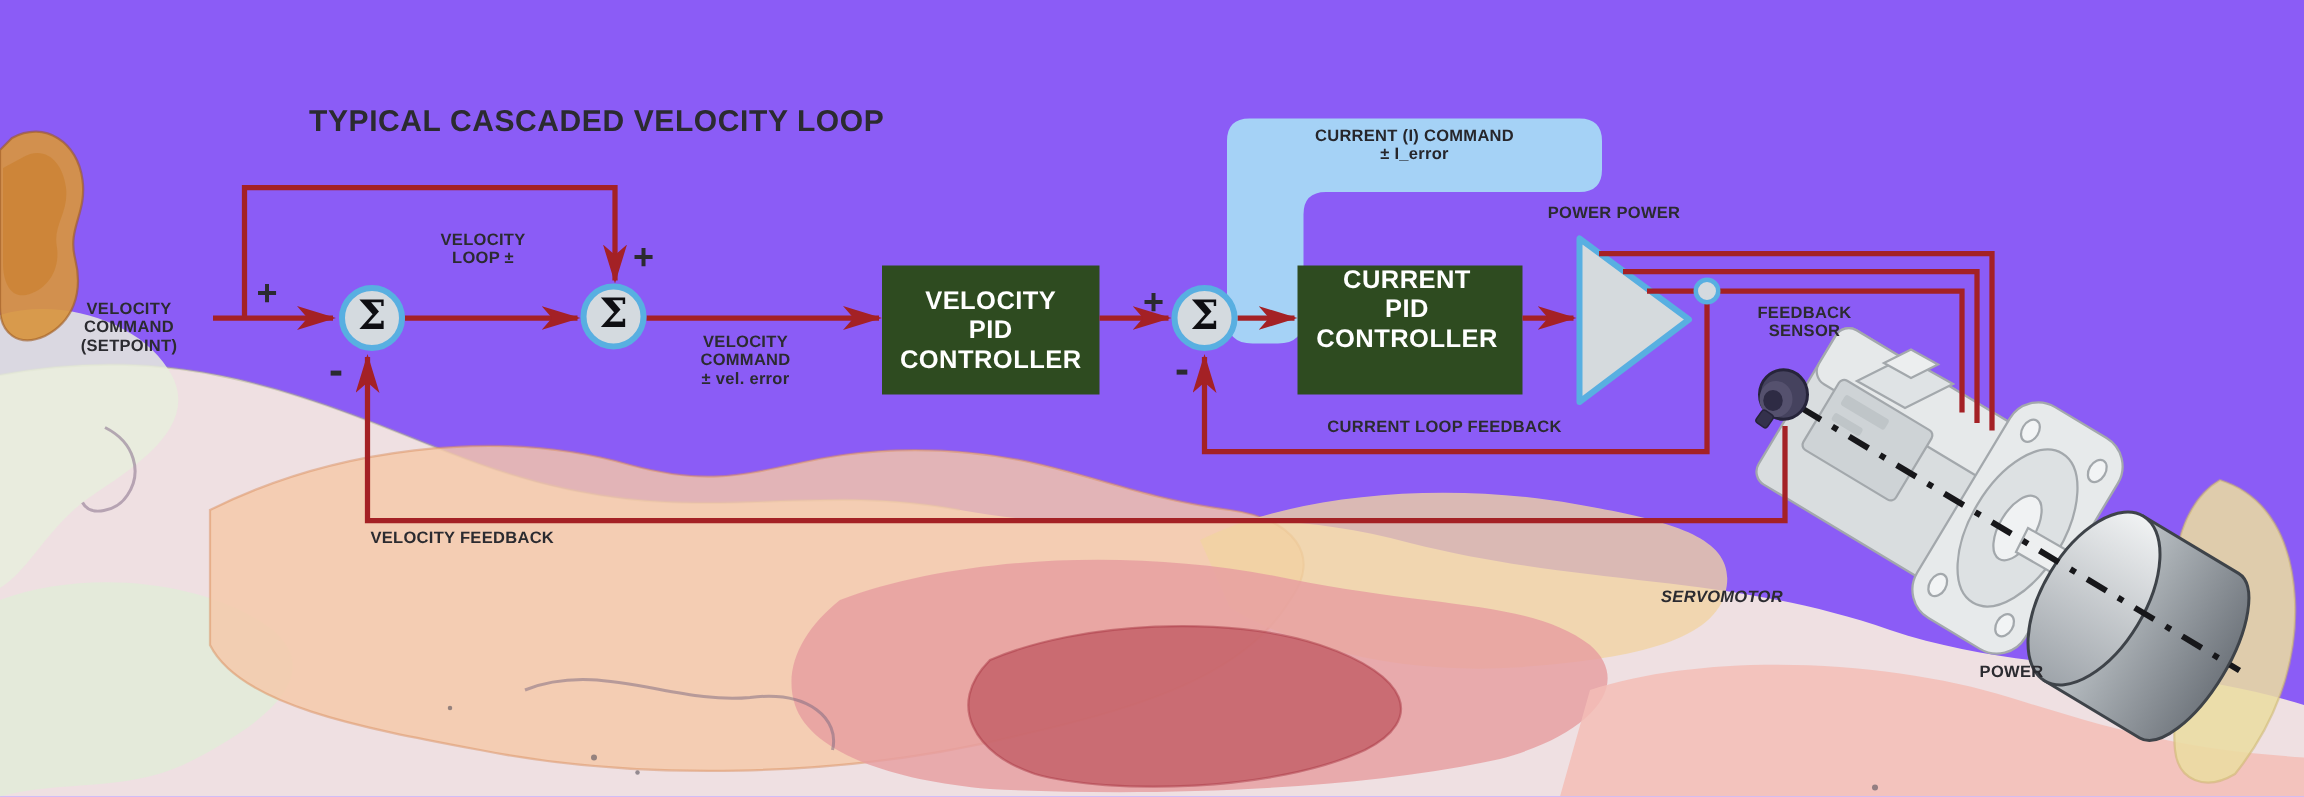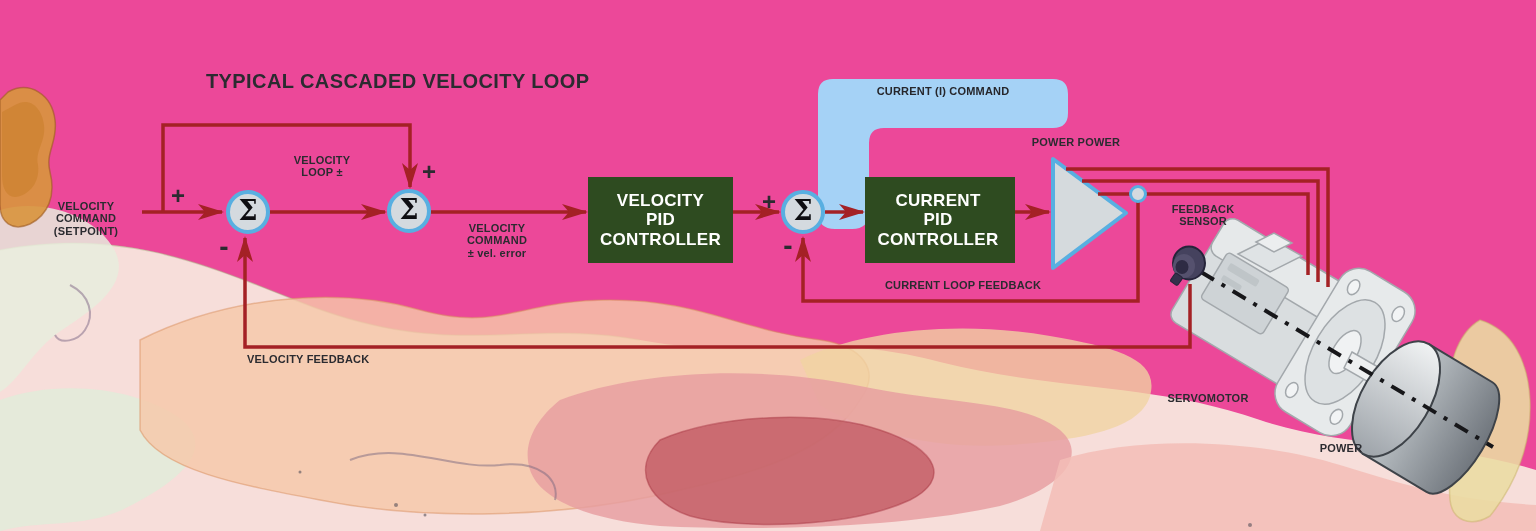--- a/index.html
+++ b/index.html
@@ -1,18 +1,18 @@
 <!DOCTYPE html>
 <html><head>
 <meta charset="utf-8">
 <style>
   html,body { margin:0; padding:0; background:#ffffff; }
   .stage {
     position:relative; width:1536px; height:531px; overflow:hidden;
-    background:#ec4899; font-family:"Liberation Sans", sans-serif;
+    background:#8b5cf6; font-family:"Liberation Sans", sans-serif;
   }
   .stage svg.layer { position:absolute; left:0; top:0; }
   .lbl {
     position:absolute; font-weight:bold; color:#2b2b30;
     text-align:center; line-height:1.12; letter-spacing:.2px;
     white-space:nowrap; font-size:11px;
   }
   .ctr { transform:translateX(-50%); }
   .lbl .ln { display:block; }
   .title { font-size:20px; letter-spacing:.4px; }
@@ -175,43 +175,44 @@
   </div>
 
   <div class="lbl ctr" style="left:497px; top:222px;">
     <span class="ln">VELOCITY</span>
     <span class="ln">COMMAND</span>
     <span class="ln">± vel. error</span>
   </div>
 
   <div class="lbl ctr bluetext" style="left:943px; top:85px;">
     <span class="ln">CURRENT (I) COMMAND</span>
+    <span class="ln">± I_error</span>
   </div>
 
   <div class="lbl ctr" style="left:1076px; top:136px;">POWER POWER</div>
 
   <div class="lbl ctr" style="left:963px; top:279px;">CURRENT LOOP FEEDBACK</div>
 
   <div class="lbl ctr" style="left:1203px; top:203px;">
     <span class="ln">FEEDBACK</span>
     <span class="ln">SENSOR</span>
   </div>
 
   <div class="lbl" style="left:247px; top:353px; text-align:left;">VELOCITY FEEDBACK</div>
 
-  <div class="lbl ctr" style="left:1208px; top:392px;">SERVOMOTOR</div>
+  <div class="lbl ctr" style="left:1148px; top:392px;font-style:italic;">SERVOMOTOR</div>
 
   <div class="lbl ctr" style="left:1341px; top:442px;">POWER</div>
 
   <div class="boxtext" style="left:588px; top:177px; width:145px; height:86px;">
     <span>VELOCITY</span>
     <span>PID</span>
     <span>CONTROLLER</span>
   </div>
-  <div class="boxtext" style="left:865px; top:177px; width:146px; height:86px;">
+  <div class="boxtext" style="left:865px; top:163px; width:146px; height:86px;">
     <span>CURRENT</span>
     <span>PID</span>
     <span>CONTROLLER</span>
   </div>
 
   <div class="sum" style="left:226px; top:190px;">
     <span>Σ</span>
   </div>
   <div class="sum" style="left:387px; top:189px;">
     <span>Σ</span>

